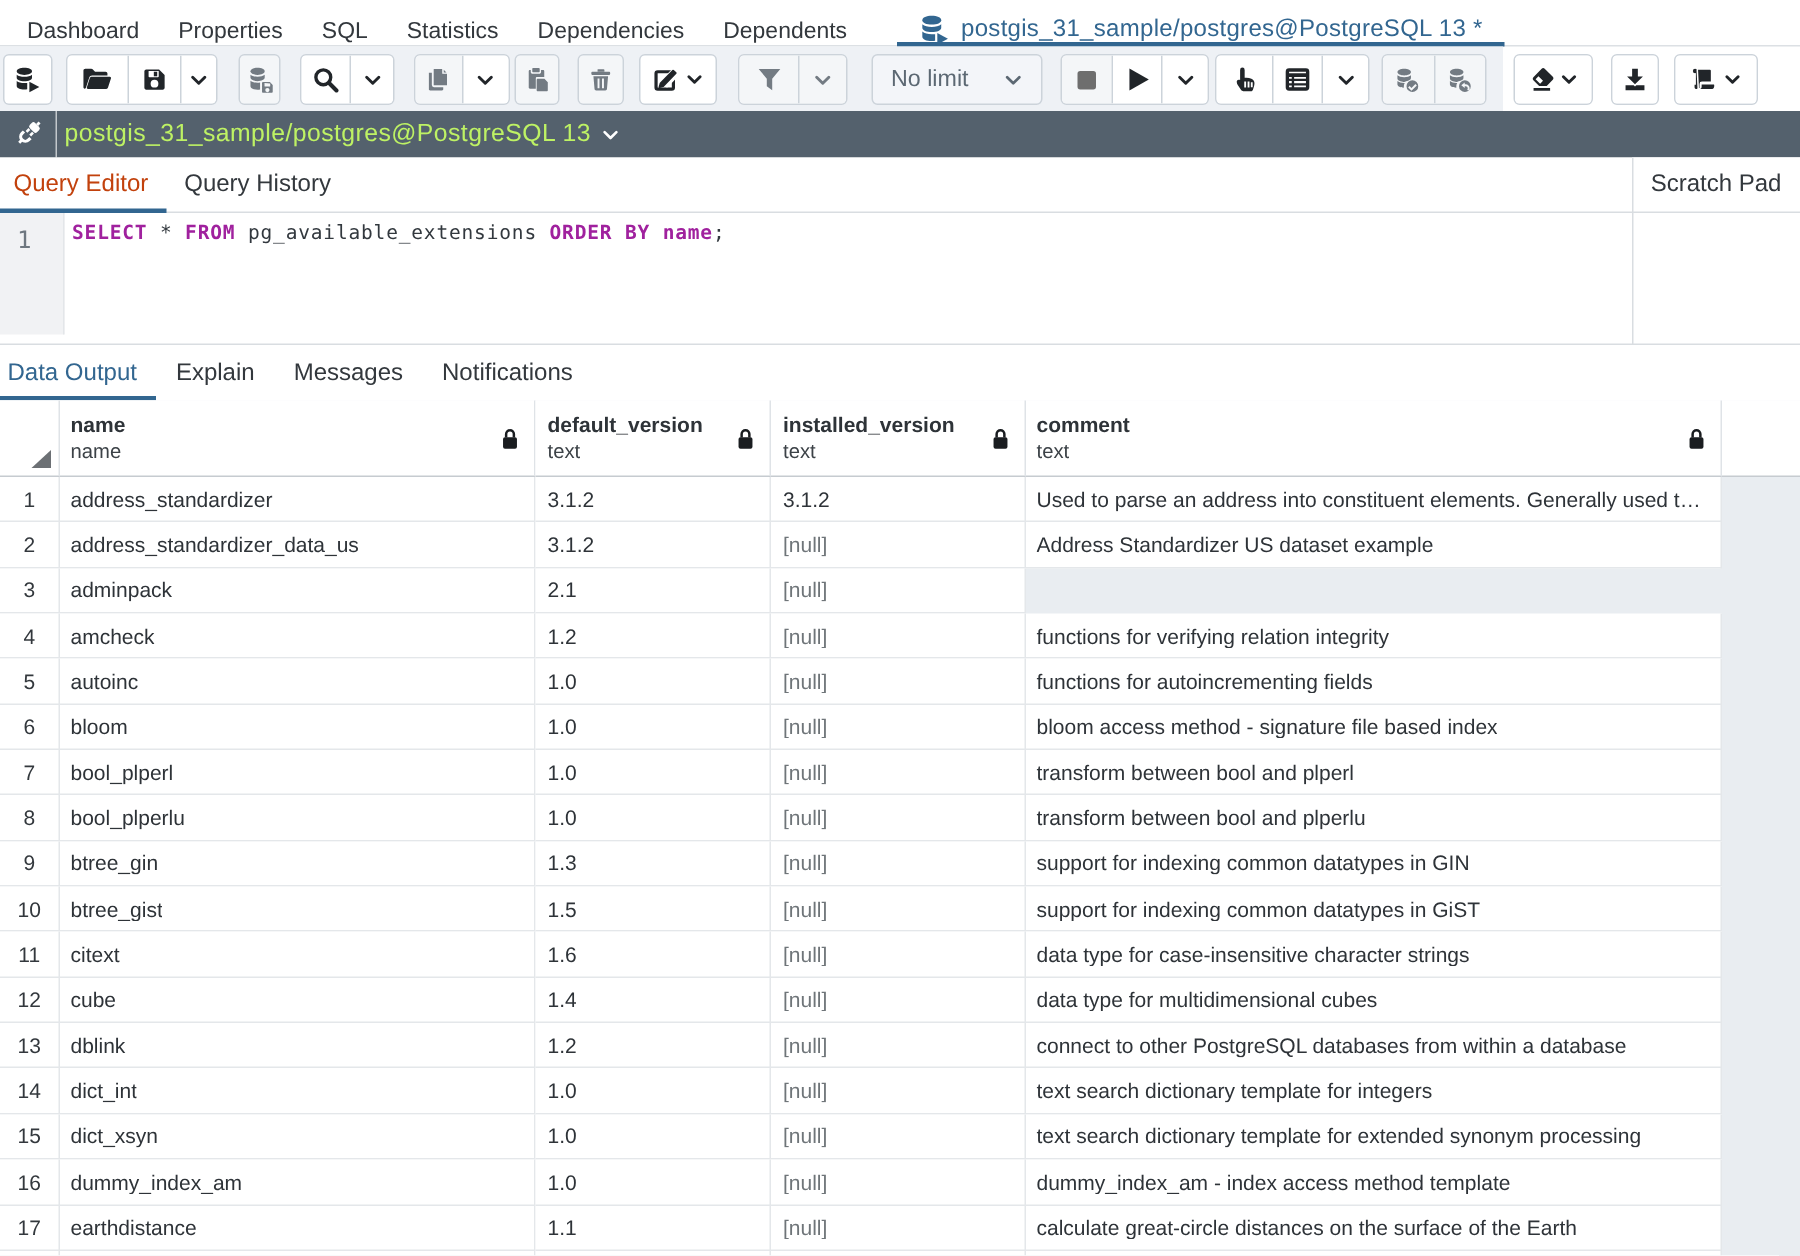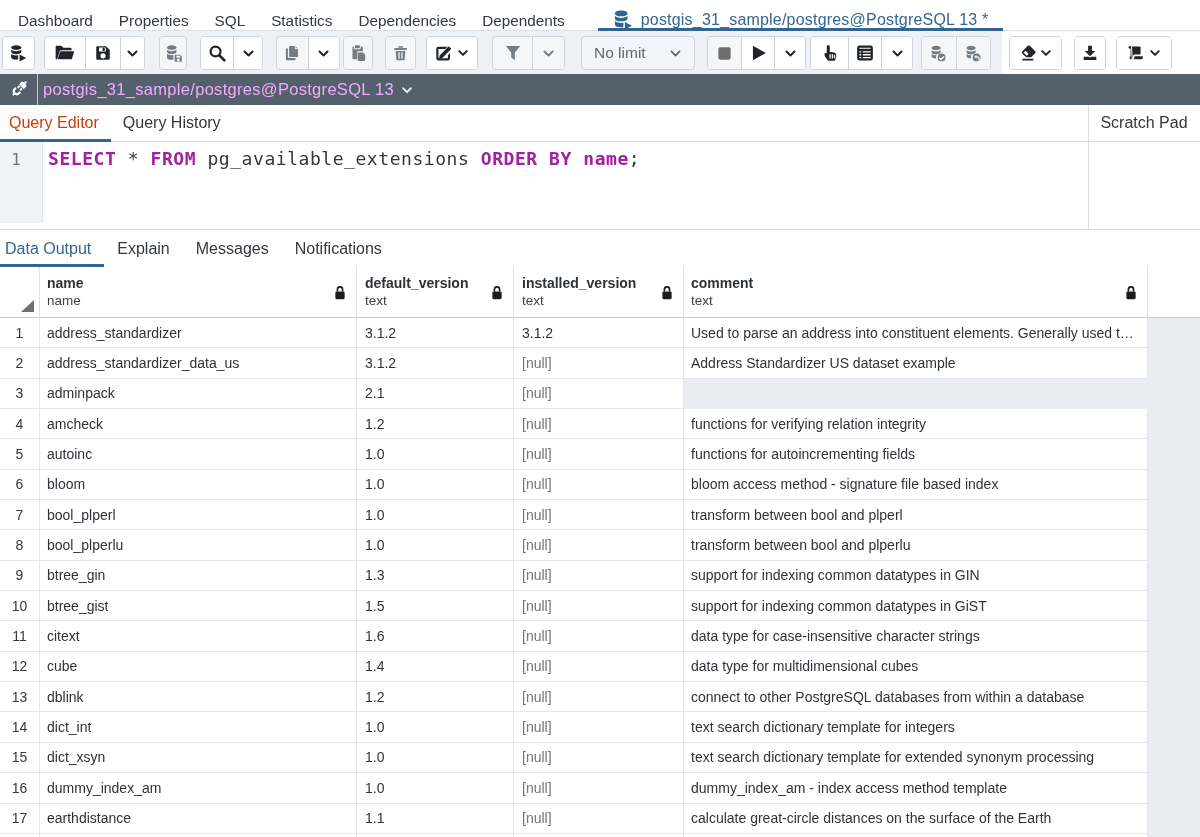--- a/index.html
+++ b/index.html
@@ -24,21 +24,21 @@
 .tseg + .tseg { border-left:1px solid #ccd3da; }
 .tseg.dis { background:#f4f6f8; }
 .icon-b { color:#212529; }
 .icon-g { color:#737b83; }
 .tsel { position:absolute; top:5px; height:34px; display:flex; align-items:center;
   border:1px solid #ccd3da; border-radius:4px; background:#f3f5f9;
   justify-content:space-between; padding:0 12px; color:#5c6873; font-size:15.5px; }
 
 
 .connbar { position:absolute; left:0; top:74px; width:1200px; height:31px; background:#54616d;
-  display:flex; align-items:center; color:#f0abfc; }
+  display:flex; align-items:center; color:#bef264; }
 .connbar .cicon { width:38px; display:flex; justify-content:center; align-items:center;
   height:100%; border-right:1px solid rgba(255,255,255,0.65); flex:none; }
 .connbar .ctitle { margin-left:5px; font-size:16.5px; letter-spacing:0.3px; }
 .connbar .cchev { margin-left:6px; }
 
 
 .qtabs { position:absolute; left:0; top:105px; width:1200px; height:37px; background:#fff;
   border-bottom:1px solid #d9dde1; display:flex; }
 .qtab { font-size:16px; color:#33383d; display:flex; align-items:center; position:relative; }
 .qtab.active { color:#c2410c; }
@@ -48,21 +48,21 @@
   background:#fff; border-bottom:1px solid #d9dde1; }
 .vsep-scratch { position:absolute; left:1088px; top:105px; width:1px; height:125px; background:#d9dde1; }
 
 
 .editor { position:absolute; left:0; top:142px; width:1088px; height:87px; background:#fff; }
 .gutter { position:absolute; left:0; top:0; width:43px; height:81px; background:#f1f2f4;
   border-right:1px solid #e3e6e9; }
 .gutter .ln { position:absolute; top:8px; right:21px; font-family:"DejaVu Sans Mono", monospace;
   font-size:16px; color:#6e7780; }
 .codeline { position:absolute; left:48px; top:6px; font-family:"DejaVu Sans Mono", monospace;
-  font-size:18px; letter-spacing:0.55px; white-space:pre; color:#32383e; }
+  font-size:13px; letter-spacing:0.55px; white-space:pre; color:#32383e; }
 .tok-keyword { color:#a0219e; font-weight:bold; }
 .tok-plain { color:#32383e; }
 .hdivider { position:absolute; left:0; top:229px; width:1200px; height:1px; background:#d9dde1; }
 
 
 .otabs { position:absolute; left:0; top:230px; width:1200px; height:37px; background:#fff; display:flex; }
 .otab { font-size:16px; color:#33383d; display:flex; align-items:center; position:relative; }
 .otab.active { color:#326690; }
 .otab.active .underline { position:absolute; left:0; right:0; bottom:0; height:3px; background:#326690; }
 

